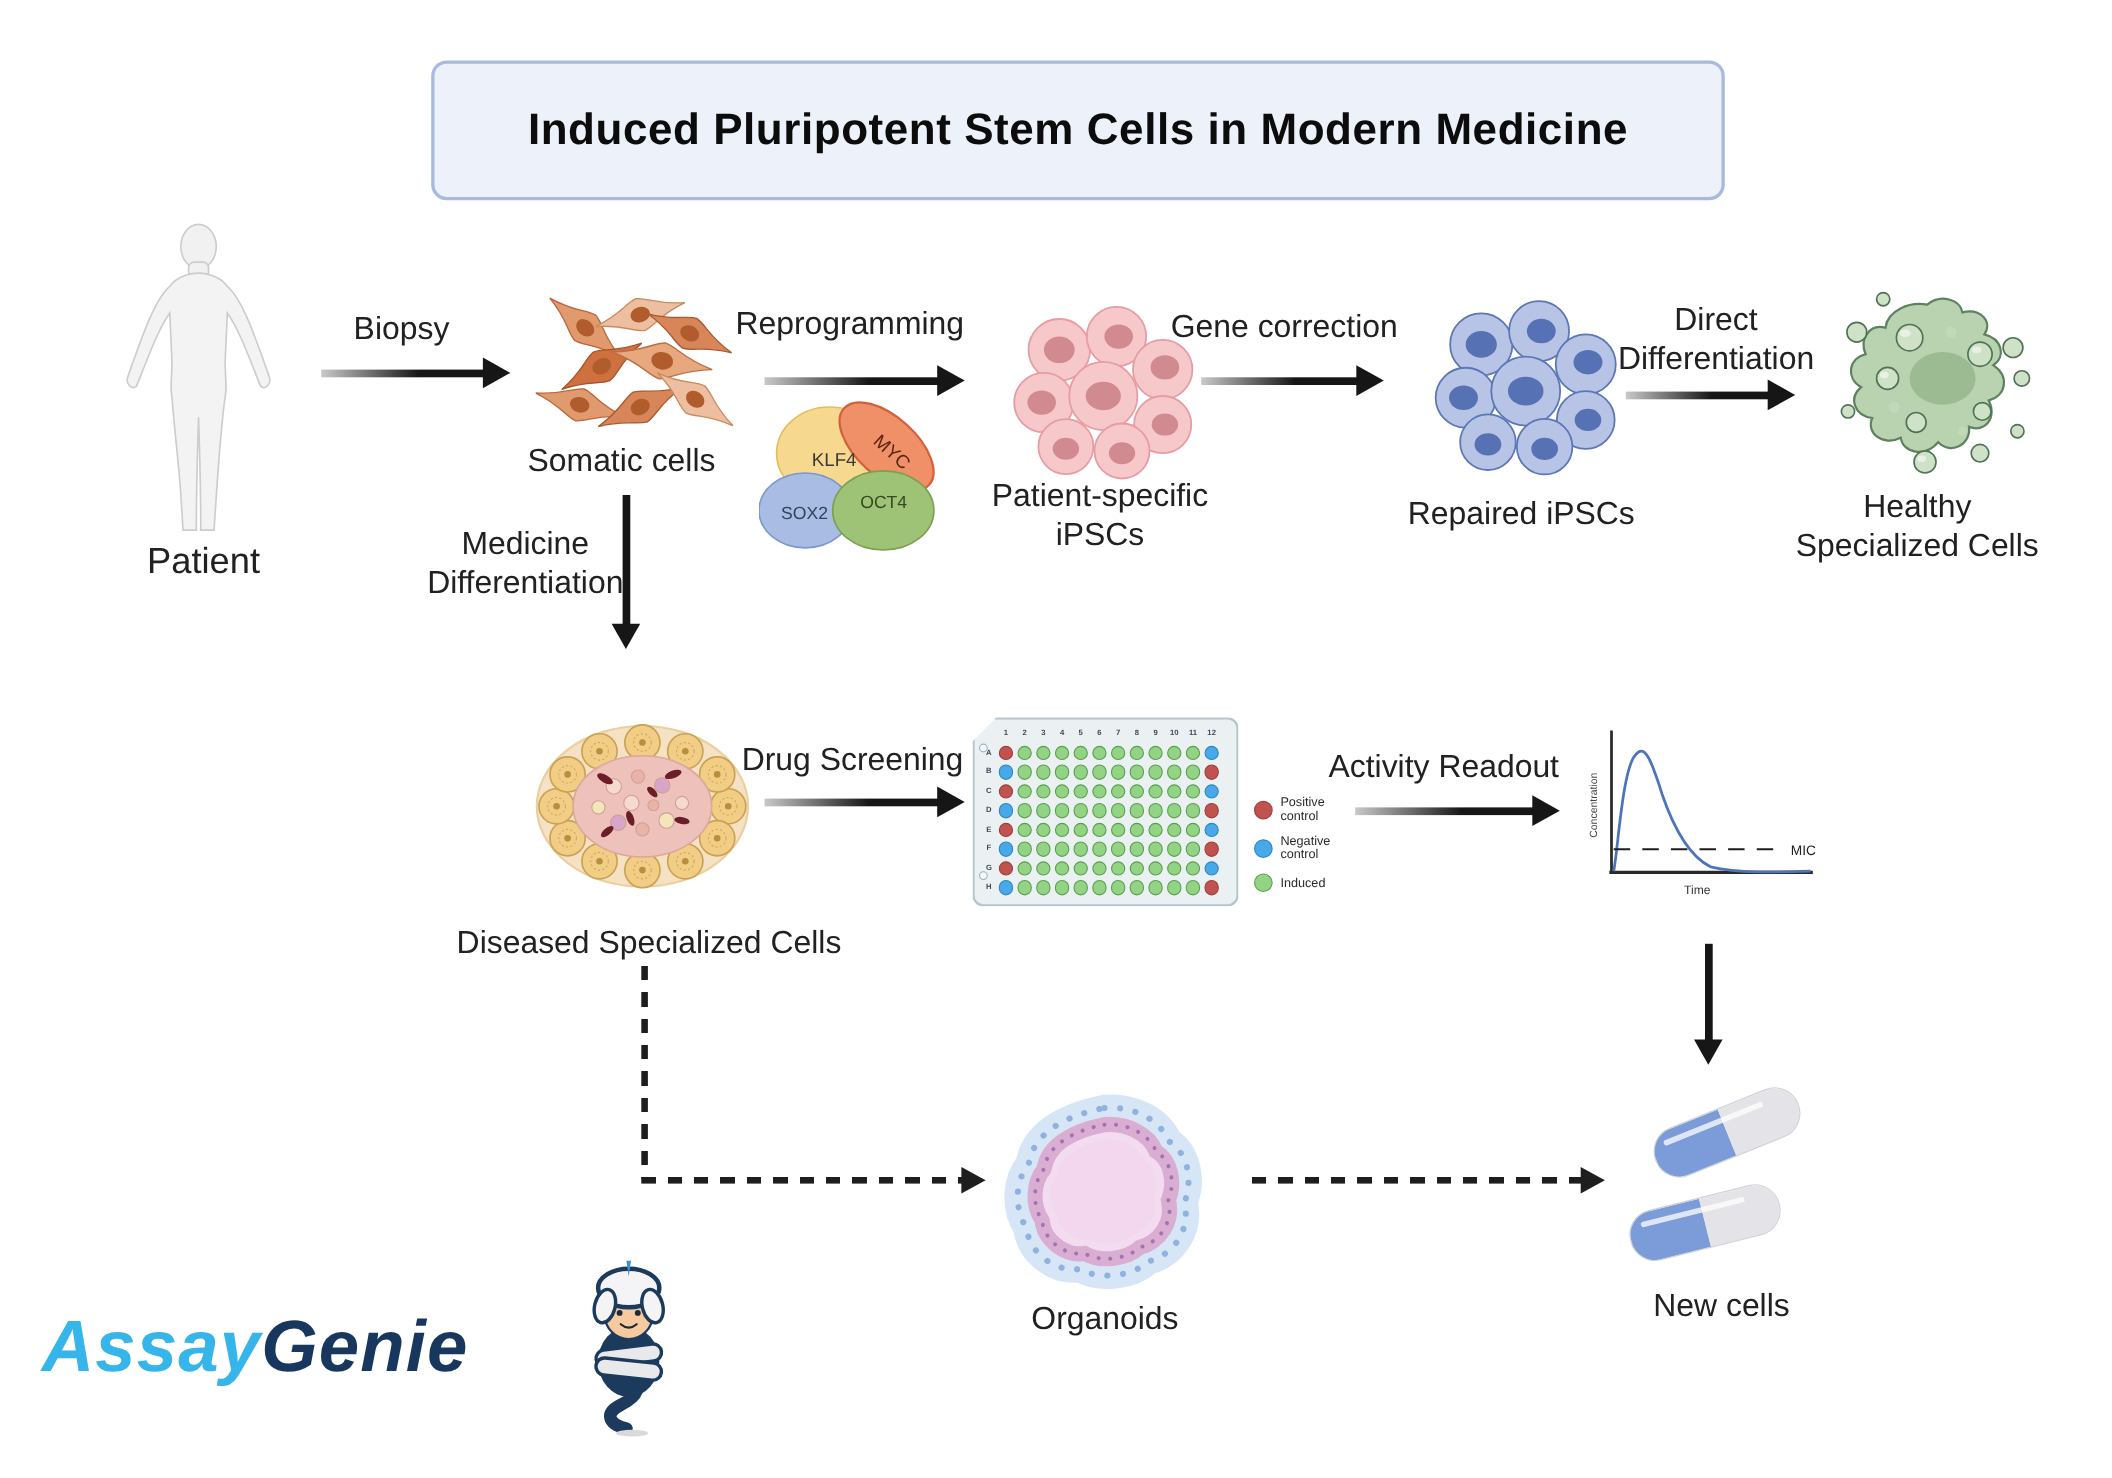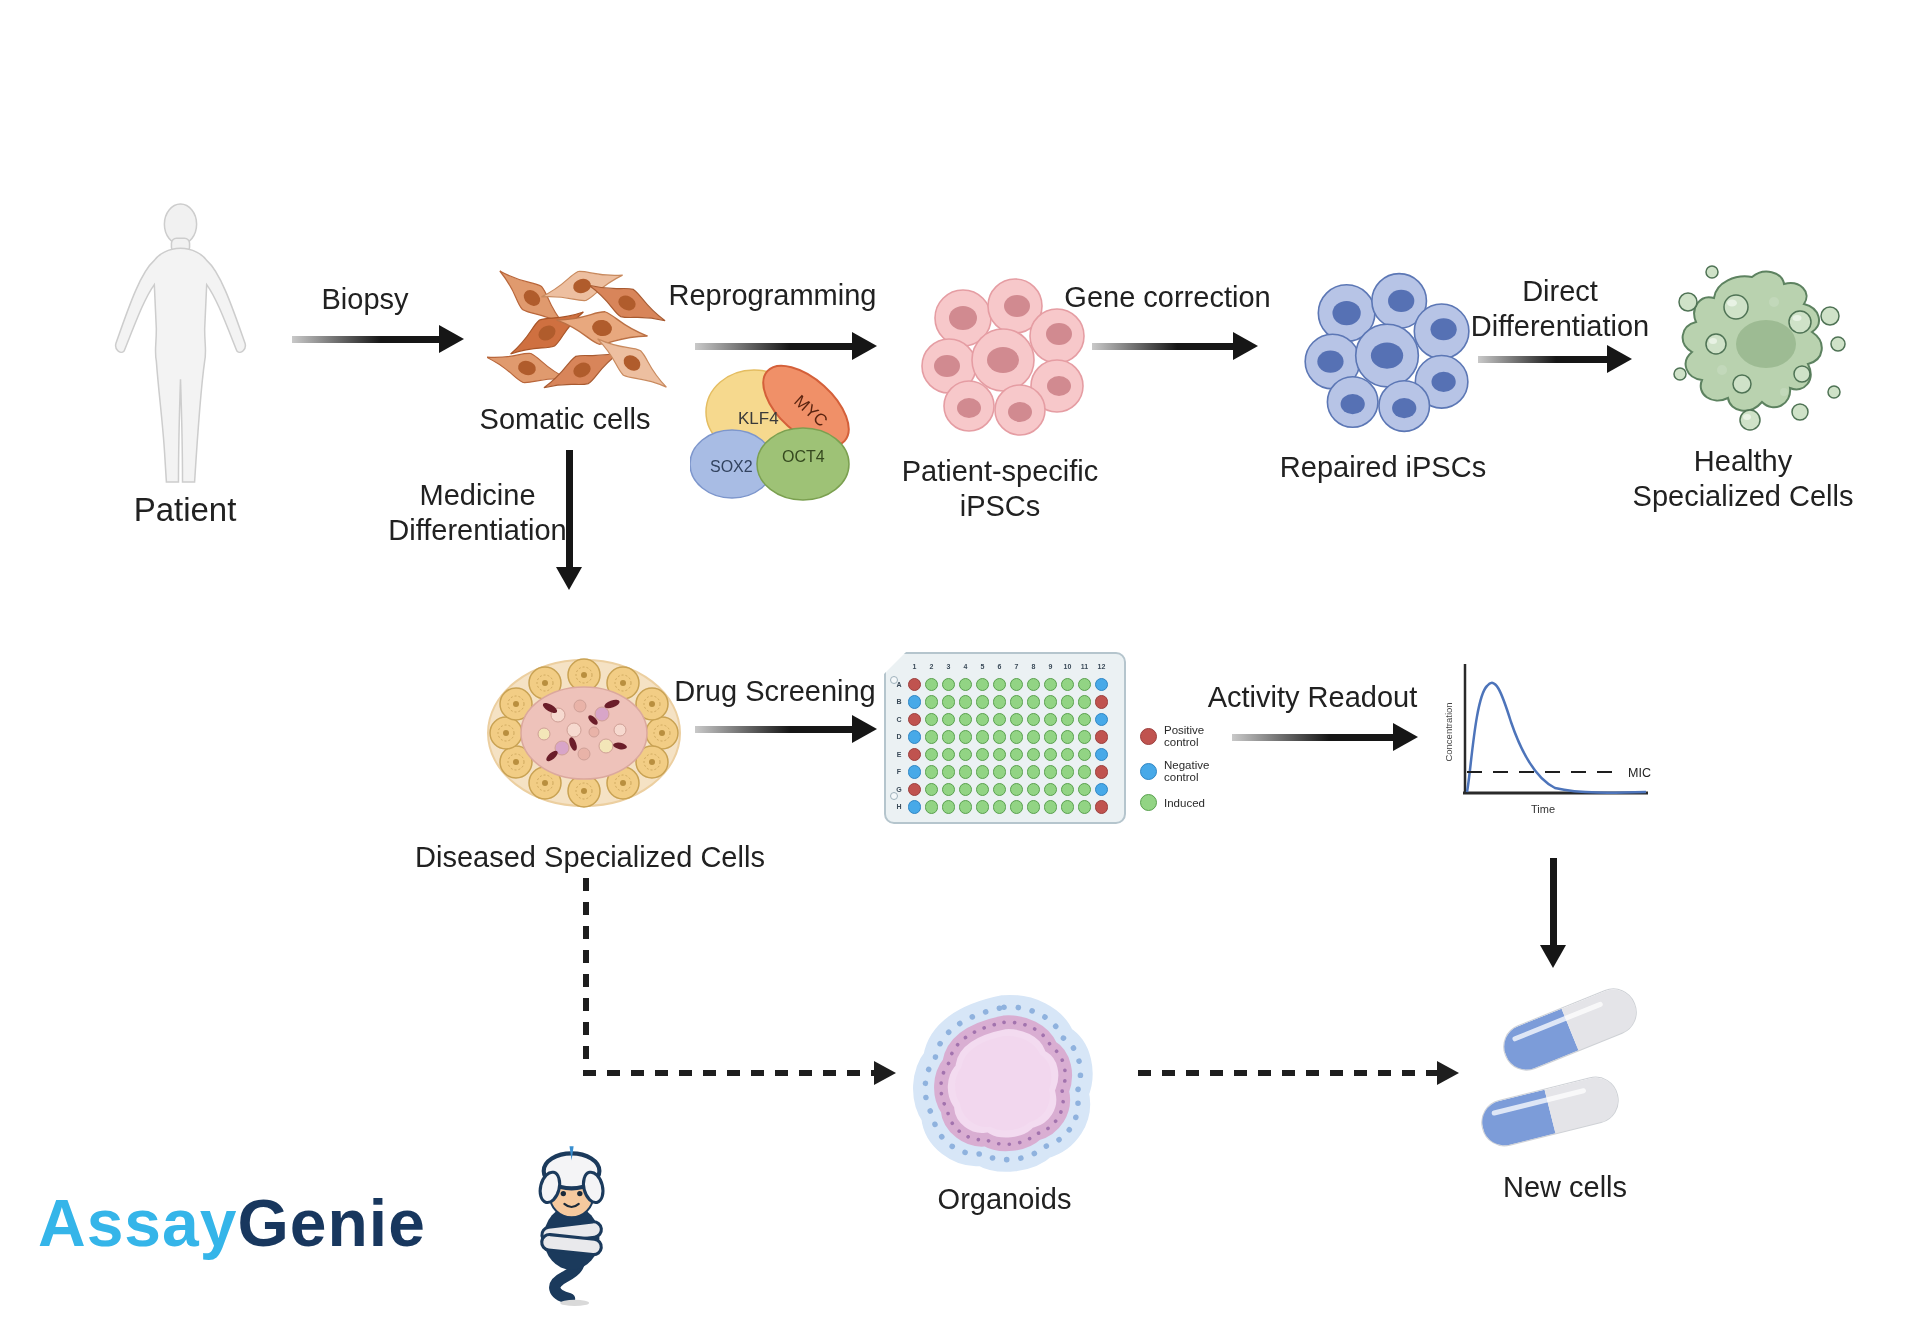--- a/index.html
+++ b/index.html
@@ -39,27 +39,30 @@
   .legend-item{display:flex;align-items:center;gap:7px;}
   .legend-dot{width:17px;height:17px;border-radius:50%;box-sizing:border-box;}
   .legend-text{font-size:11.5px;color:#2a2a2a;line-height:1.05;width:60px;}
   
   .pill{position:absolute;width:138px;height:45px;border-radius:23px;overflow:hidden;
         box-shadow:inset 0 -4px 6px rgba(0,0,0,.15);border:1px solid rgba(60,70,90,.25);}
   .pill .half-blue{position:absolute;left:0;top:0;width:50%;height:100%;background:#7c9cd9;}
   .pill .half-white{position:absolute;right:0;top:0;width:50%;height:100%;background:#e4e4e8;}
   .pill .glare{position:absolute;left:12px;top:8px;width:70%;height:5px;border-radius:3px;background:rgba(255,255,255,.75);}
   
-  .logo-text{left:38px;top:1185px;font-weight:bold;font-size:66px;letter-spacing:1px;}
+  .logo-text{left:38px;top:1185px;font-weight:bold;font-size:66px;letter-spacing:1px;font-style:italic;}
 </style>
 </head>
 <body>
 
 <div id="stage">
 
+  <div class="abs title-box">
+    <div class="title-text">Induced Pluripotent Stem Cells in Modern Medicine</div>
+  </div>
 
   <svg class="abs" style="left:108px;top:198px" width="145" height="292" viewBox="0 0 140 290">
     <ellipse cx="70" cy="26" rx="16" ry="20" fill="#f1f1f1" stroke="#cdcdcd" stroke-width="1.5"></ellipse>
     <rect x="61" y="40" width="18" height="14" rx="5" fill="#f1f1f1" stroke="#cdcdcd" stroke-width="1.5"></rect>
     <path fill="#f3f3f3" stroke="#cdcdcd" stroke-width="1.5" d="M70 50 C58 50 48 56 44 62 C30 74 18 110 6 144 C4 150 10 156 14 152 C26 122 34 100 44 86 L46 130 C46 146 44 152 46 162 C48 190 52 220 54 250 L56 282 L68 282 C68 250 69 210 70 180 C71 210 72 250 72 282 L84 282 C86 250 90 190 94 162 C96 152 94 146 94 130 L96 86 C106 100 114 122 126 152 C130 156 136 150 134 144 C122 110 110 74 96 62 C92 56 82 50 70 50 Z"></path>
   </svg>
   <div class="abs label big-label" style="left:95px;top:490px;width:180px">Patient</div>
 
   <div class="abs label" style="left:295px;top:282px;width:140px">Biopsy</div>
   <div class="abs h-arrow" style="left:292px;top:336px;width:148px"></div>
@@ -120,21 +123,21 @@
       <ellipse cx="58" cy="42" rx="14" ry="12"></ellipse>
         <ellipse cx="112" cy="30" rx="13" ry="11"></ellipse>
       <ellipse cx="154" cy="58" rx="13" ry="11"></ellipse>
         <ellipse cx="42" cy="90" rx="13" ry="11"></ellipse>
       <ellipse cx="98" cy="84" rx="16" ry="13"></ellipse>
         <ellipse cx="154" cy="110" rx="12" ry="10"></ellipse>
       <ellipse cx="64" cy="132" rx="12" ry="10"></ellipse>
         <ellipse cx="115" cy="136" rx="12" ry="10"></ellipse>
     </g>
   </svg>
-  <div class="abs label" style="left:890px;top:454px;width:220px">
+  <div class="abs label" style="left:890px;top:434px;width:220px">
     <div>Patient-specific</div>
     <div>iPSCs</div>
   </div>
 
   <div class="abs label" style="left:1055px;top:280px;width:225px">Gene correction</div>
   <div class="abs h-arrow" style="left:1092px;top:343px;width:142px"></div>
 
   <svg class="abs" style="left:1288px;top:270px" width="192" height="165" viewBox="0 0 190 162">
     <g fill="#b7c4e6" stroke="#5c77b5" stroke-width="1.6">
       <circle cx="58" cy="42" r="28"></circle>

